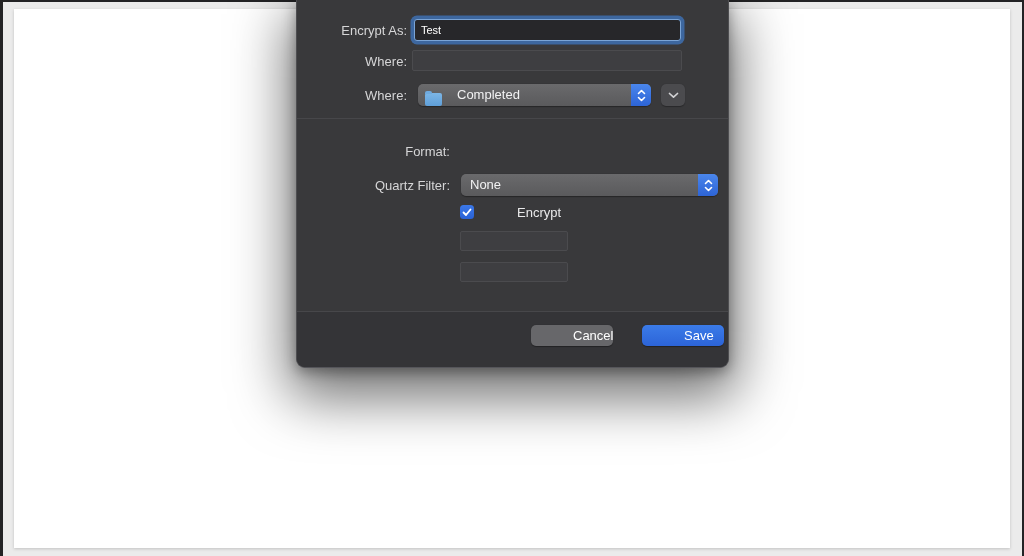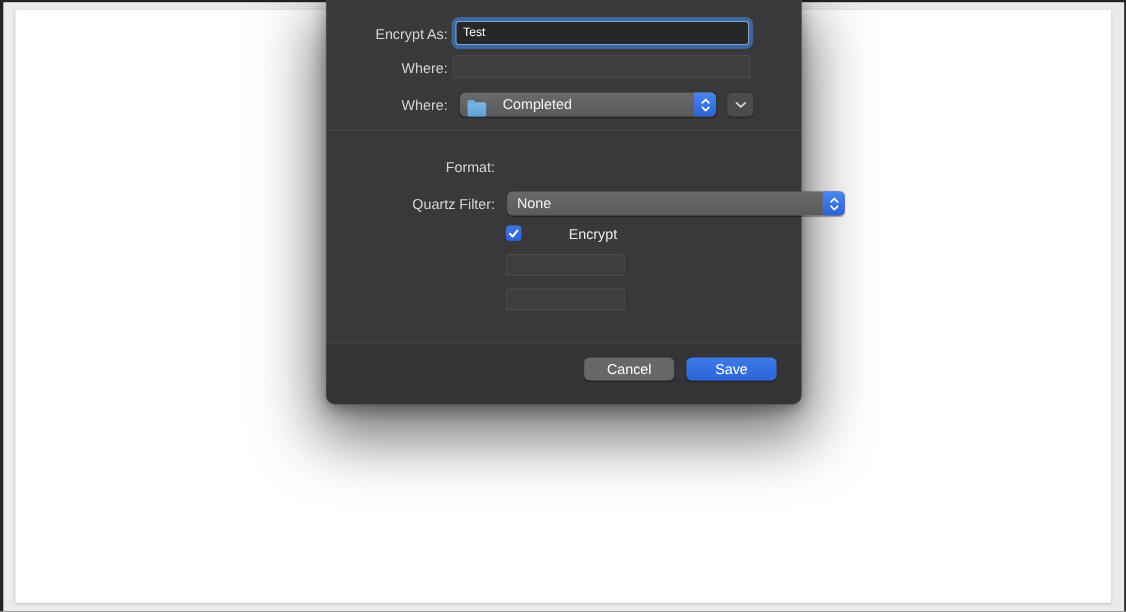--- a/index.html
+++ b/index.html
@@ -107,24 +107,25 @@
   .checkbox {
     position: absolute; width: 14px; height: 14px; border-radius: 3.5px;
     background: linear-gradient(180deg, #3b78e8 0%, #2a62d6 100%);
     display: flex; align-items: center; justify-content: center;
   }
   .check-label { position: absolute; color: #e9e9ea; line-height: 15px; }
 
   
   .btn {
     position: absolute; height: 21px; border: none; border-radius: 5px;
-    color: #ffffff; font-size: 13px; text-align: center; line-height: 21px;
+    color: #ffffff; font-size: 13px; text-align: left; line-height: 21px;
     font-family: "Liberation Sans", "DejaVu Sans", sans-serif;
     box-shadow: 0 0.5px 1px rgba(0,0,0,0.35);
     cursor: default;
+    padding-left: 42px;
   }
   .btn.cancel { background: #67676a; }
   .btn.save { background: linear-gradient(180deg, #3b7be8 0%, #2c64d8 100%); }
 
   svg { display: block; }
 </style>
 </head>
 <body>
 
 <div class="window">
@@ -158,21 +159,21 @@
         <path d="M1.5 1.5 L5.5 5.2 L9.5 1.5" stroke="#d2d2d4" stroke-width="1.7" fill="none" stroke-linecap="round" stroke-linejoin="round"></path>
       </svg>
     </span>
   </div>
 
   <div class="divider d1"></div>
 
   <div class="lbl col2" style="top:144px">Format:</div>
 
   <div class="lbl col2" style="top:178px">Quartz Filter:</div>
-  <div class="popup" style="left:164px; top:174px; width:307px;">
+  <div class="popup" style="left:164px; top:174px; width:257px;">
     <span class="pop-text">None</span>
     <span class="stepper">
       <svg width="9" height="13" viewBox="0 0 9 13">
         <path d="M1.5 4.5 L4.5 1.5 L7.5 4.5" stroke="#ffffff" stroke-width="1.6" fill="none" stroke-linecap="round" stroke-linejoin="round"></path>
         <path d="M1.5 8.5 L4.5 11.5 L7.5 8.5" stroke="#ffffff" stroke-width="1.6" fill="none" stroke-linecap="round" stroke-linejoin="round"></path>
       </svg>
     </span>
   </div>
 
   <div class="checkbox" style="left:163px; top:205px;">
@@ -184,14 +185,14 @@
   </div>
   <div class="check-label" style="left:183px; top:205px;margin-left:37px;">Encrypt</div>
 
   <input class="txt" type="password" style="left: 163px; top: 231px; width: 108px; height: 20px;" value="">
 
   <input class="txt" type="password" style="left: 163px; top: 262px; width: 108px; height: 20px;" value="">
 
   <div class="divider d2"></div>
 
   <button class="btn cancel" style="left:234px; top:325px; width:82px;">Cancel</button>
-  <button class="btn save" style="left:327px; top:325px; width:82px;">Save</button>
+  <button class="btn save" style="left:345px; top:325px; width:82px;">Save</button>
 </div>
 
 </body></html>

